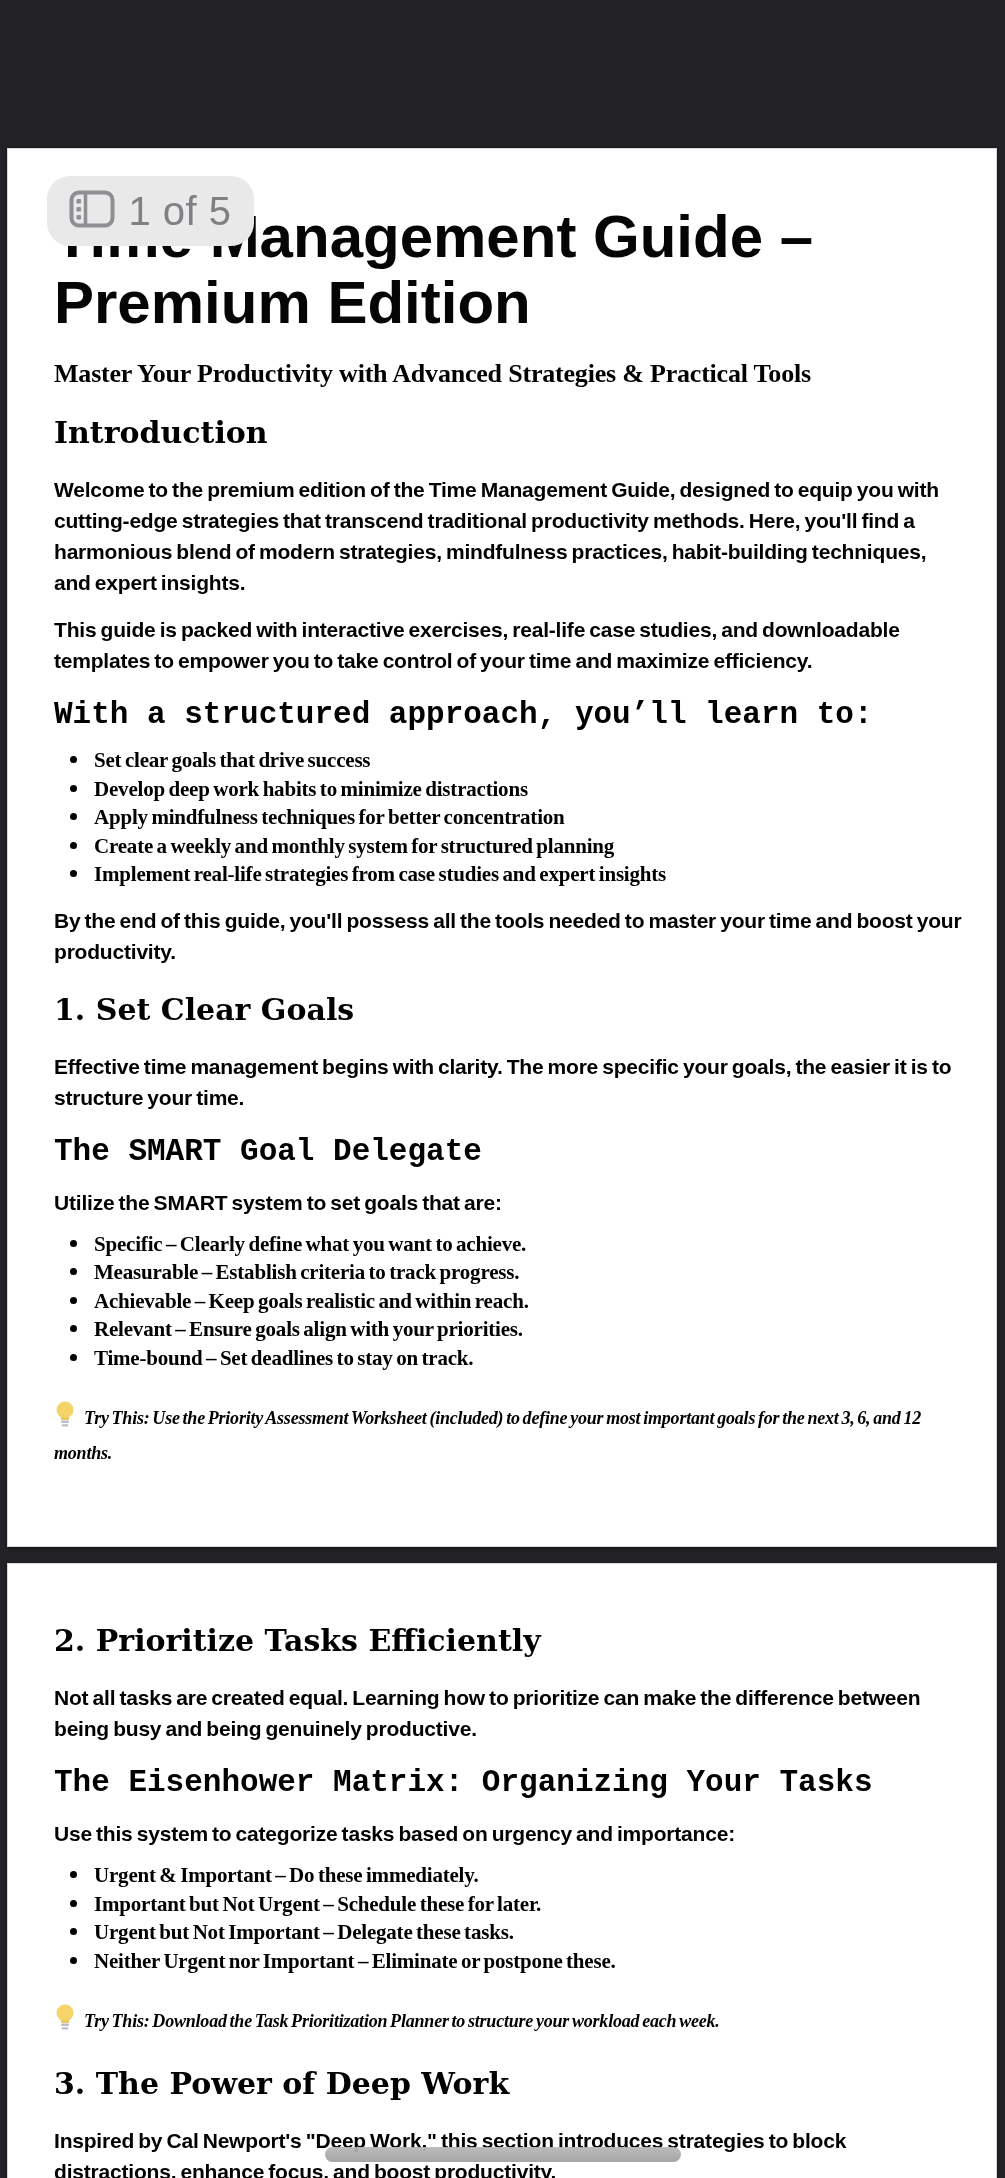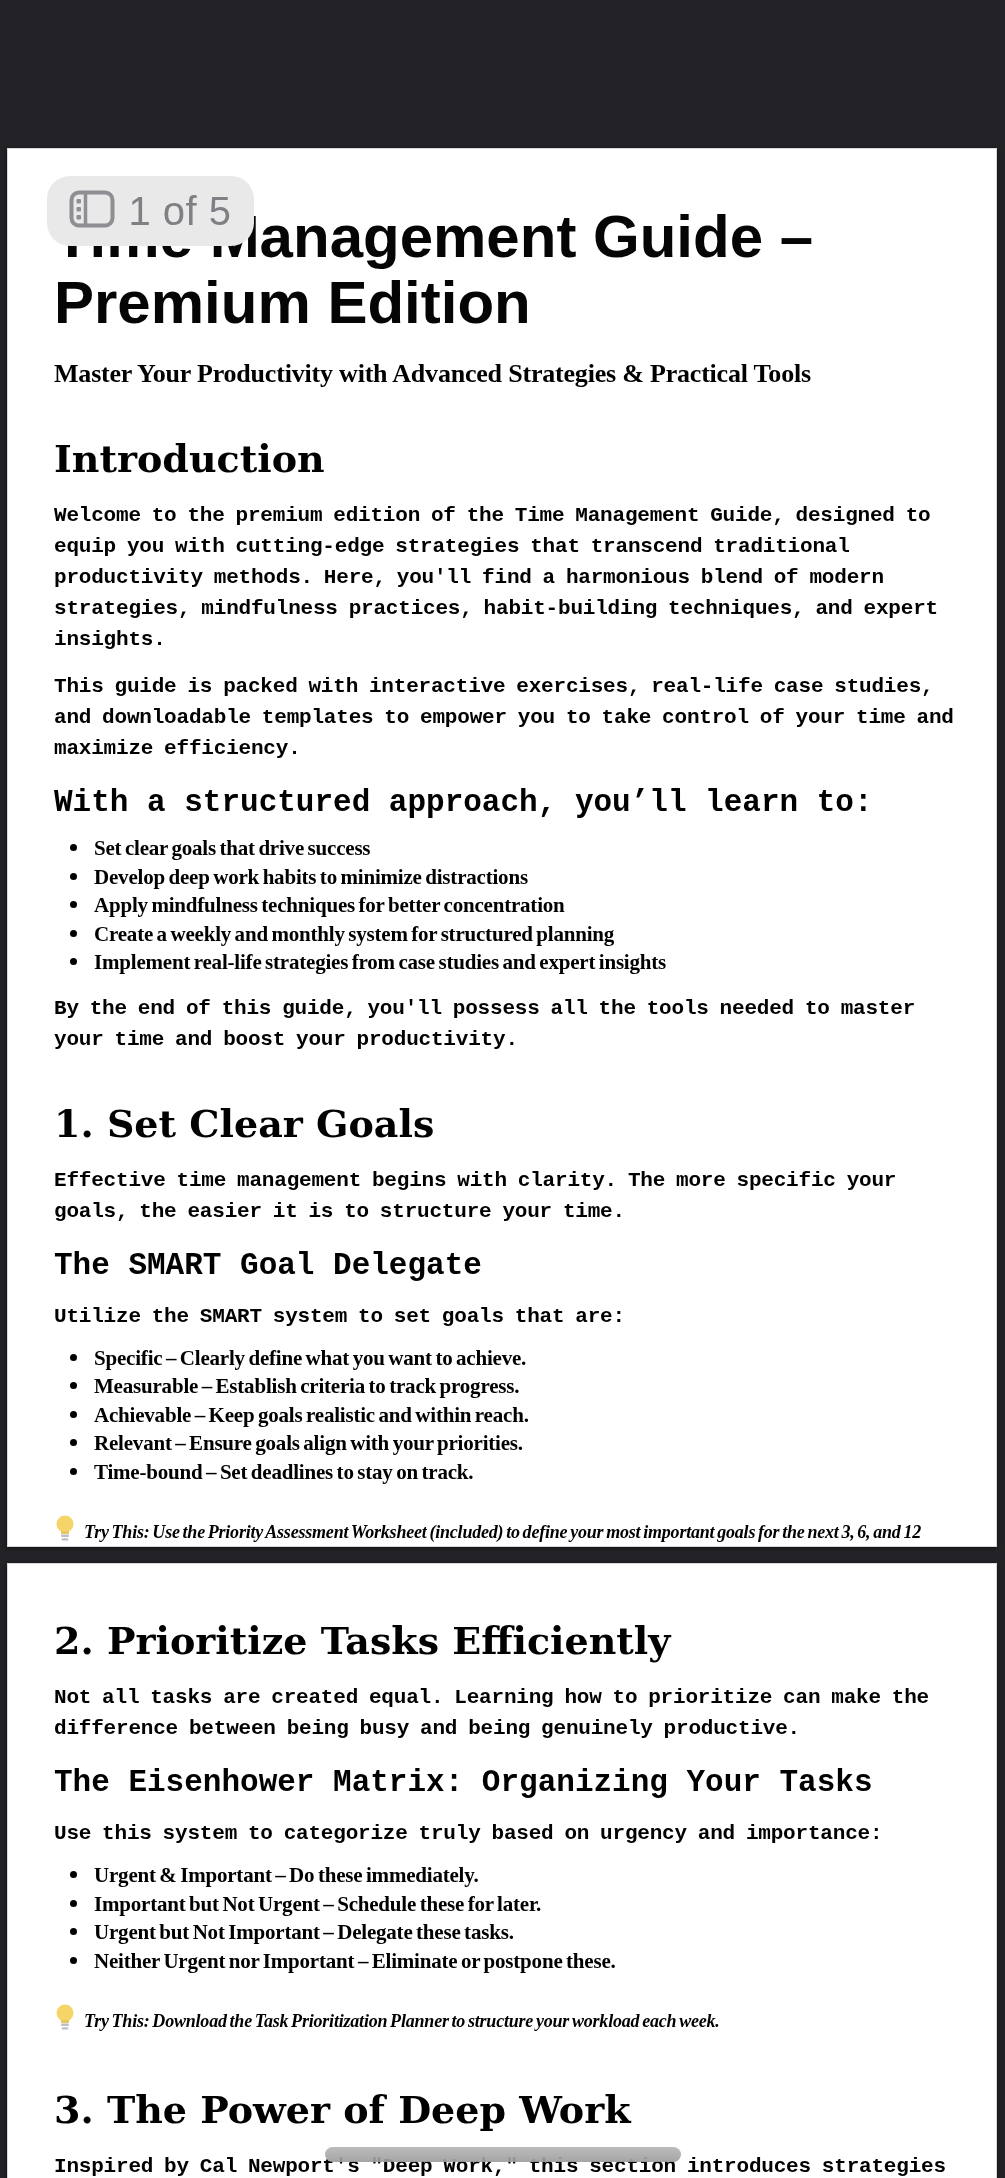--- a/index.html
+++ b/index.html
@@ -36,37 +36,37 @@
   }
   .doc-subtitle {
     margin-top: 22px;
     font-family: "Liberation Serif", serif;
     font-weight: 700;
     font-size: 26px;
     line-height: 32px;
     letter-spacing: -0.2px;
   }
   h2 {
-    margin: 44px 0 0 0;
+    margin: 18px 0 0 0;
     font-family: "DejaVu Serif", serif;
     font-weight: 700;
-    font-size: 38px;
+    font-size: 30px;
     line-height: 50px;
   }
   h2.first { margin-top: 52px; }
   h3 {
     margin: 20px 0 0 0;
     font-family: Liberation Mono, monospace;
     font-weight: 700;
     font-size: 31px;
     line-height: 38px;
   }
   p.body {
     margin: 16px 0 0 0;
-    font-family: Liberation Mono, monospace;
+    font-family: Liberation Sans, sans-serif;
     font-weight: 700;
     font-size: 21px;
     line-height: 31px;
     letter-spacing: -0.2px;
     word-spacing: -1.5px;
   }
   ul.doc-list {
     margin: 12px 0 0 0;
     list-style: none;
     padding-left: 40px;
@@ -196,21 +196,21 @@
       </span><span>Try This: Use the Priority Assessment Worksheet (included) to define your most important goals for the next 3, 6, and 12 months.</span>
     </p>
   </section>
 
   <section class="page page-2">
 
     <h2 class="first">2. Prioritize Tasks Efficiently</h2>
     <p class="body">Not all tasks are created equal. Learning how to prioritize can make the difference between being busy and being genuinely productive.</p>
 
     <h3>The Eisenhower Matrix: Organizing Your Tasks</h3>
-    <p class="body">Use this system to categorize truly based on urgency and importance:</p>
+    <p class="body">Use this system to categorize tasks based on urgency and importance:</p>
     <ul class="doc-list">
       <li>Urgent &amp; Important – Do these immediately.</li>
       <li>Important but Not Urgent – Schedule these for later.</li>
       <li>Urgent but Not Important – Delegate these tasks.</li>
       <li>Neither Urgent nor Important – Eliminate or postpone these.</li>
     </ul>
 
     <p class="callout">
       <span class="bulb">
         <svg width="22" height="28" viewBox="0 0 22 28">

